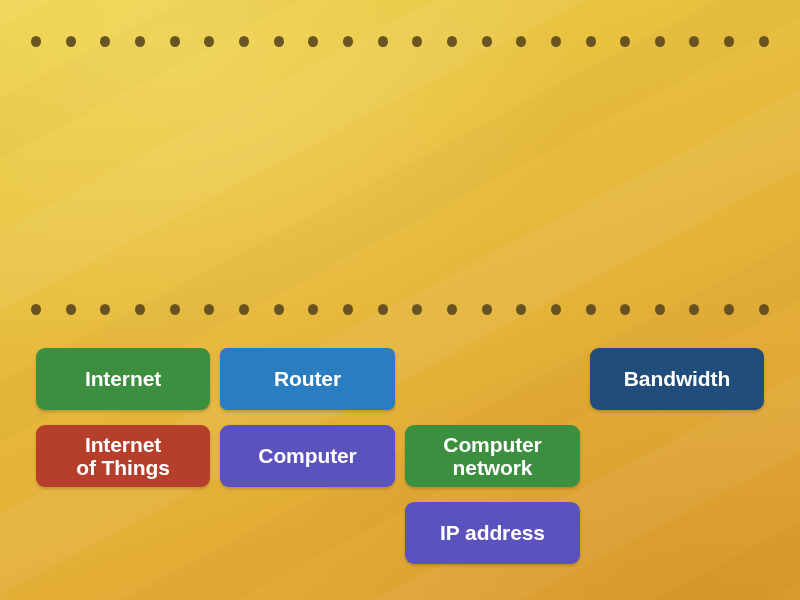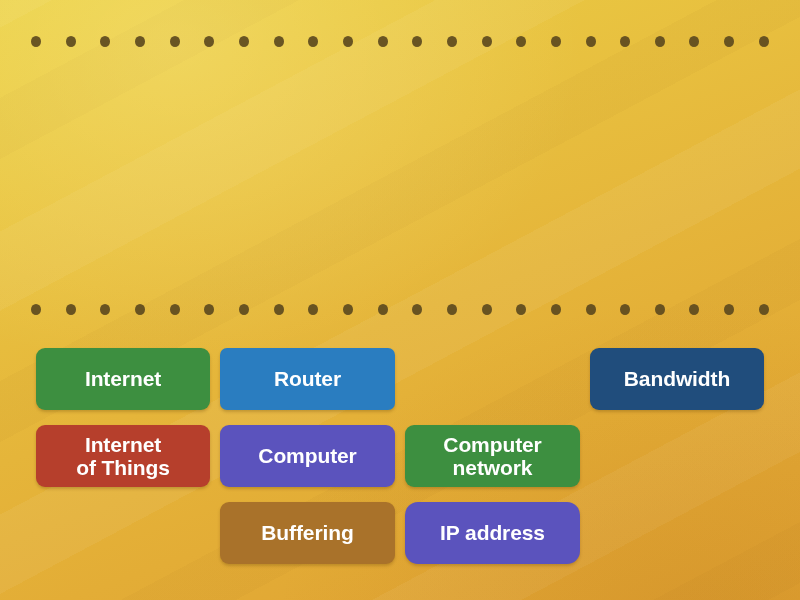--- a/index.html
+++ b/index.html
@@ -213,18 +213,17 @@
   <div id="tiles">
       <div class="tile" style="background: rgb(61, 143, 64); grid-area: 1 / 1;">Internet</div>
       <div class="tile" style="background: rgb(42, 125, 192); grid-area: 1 / 2; border-radius: 7px;">Router</div>
       <div class="tile" style="background: rgb(32, 77, 124); grid-area: 1 / 4;">Bandwidth</div>
       <div class="tile" style="background: rgb(182, 63, 44); grid-area: 2 / 1;">Internet
 of Things</div>
       <div class="tile" style="background: rgb(91, 83, 189); grid-area: 2 / 2;">Computer</div>
       <div class="tile" style="background: rgb(61, 143, 64); grid-area: 2 / 3;">Computer
 network</div>
       <div class="tile empty" style="grid-area: 3 / 1;"></div>
-      <div class="tile" style="background: rgb(169, 114, 42); grid-area: 3 / 2;">Buffering</div>
-      <div class="tile" style="background: rgb(91, 83, 189); grid-area: 3 / 3; border-radius: 13px;">IP address</div>
+      <div class="tile" style="background: rgb(91, 83, 189); grid-area: 3 / 3;">IP address</div>
       <div class="tile empty" style="grid-area: 3 / 4;"></div>
     </div>
 
 </div>
 
 </body></html>

